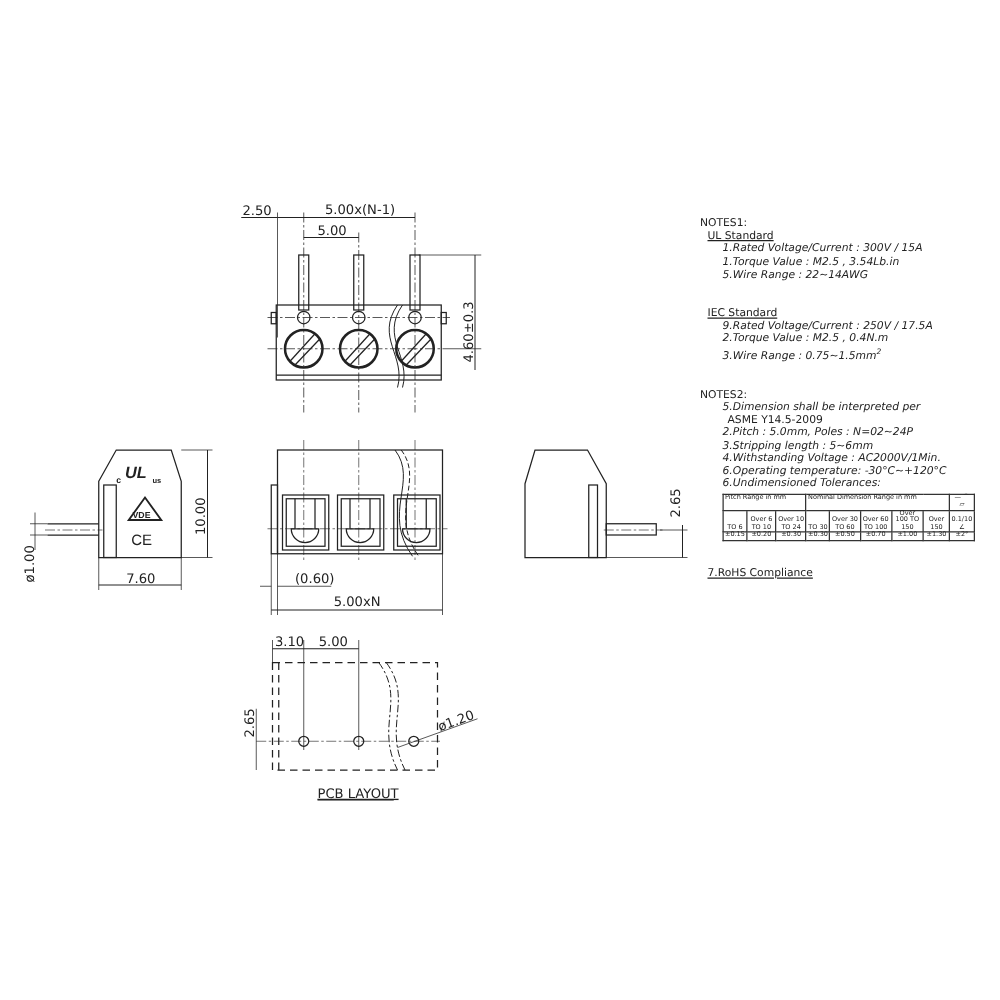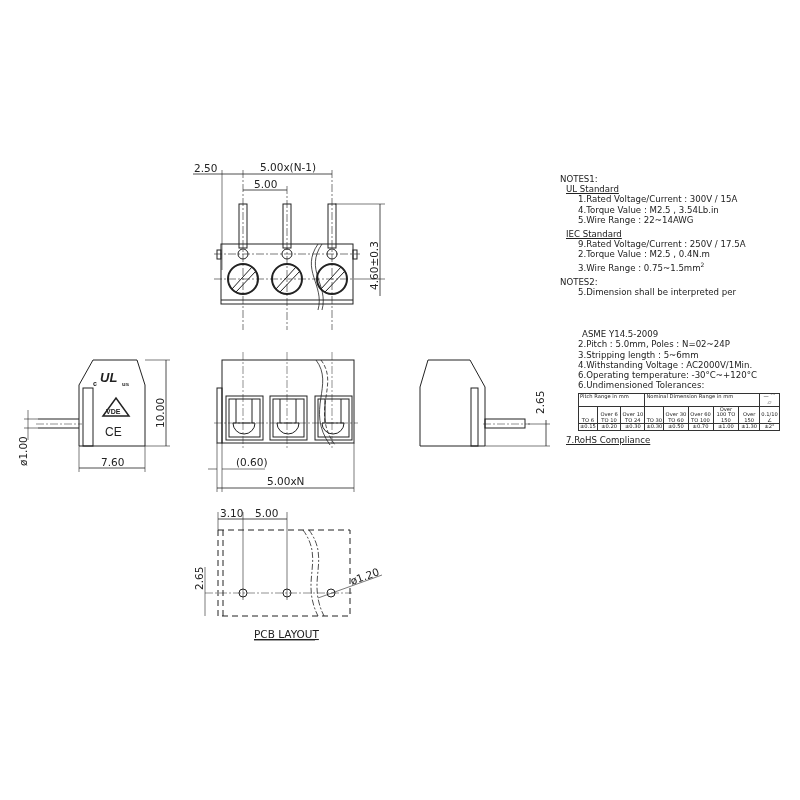--- a/index.html
+++ b/index.html
@@ -1,22 +1,22 @@
 <!DOCTYPE html>
 <html><head>
 <meta charset="utf-8">
 <style>
   html,body{margin:0;padding:0;background:#fff;}
   body{width:800px;height:800px;position:relative;overflow:hidden;font-family:"Liberation Sans",sans-serif;color:#222;}
   svg{position:absolute;left:0;top:0;}
   .dim{font-family:"DejaVu Sans",sans-serif;font-size:10.5px;fill:#222;}
   .notes{position:absolute;left:560px;top:174px;font-family:"DejaVu Sans",sans-serif;font-size:8.6px;line-height:10.2px;color:#222;width:220px;}
   .notes div{white-space:nowrap;}
-  .i1{padding-left:6px;text-decoration:underline;} .i2{padding-left:18px;} .i3{padding-left:22px;margin-top:32px;}
-  .gap{margin-top:4px;}
+  .i1{padding-left:6px;text-decoration:underline;} .i2{padding-left:18px;font-style:italic;} .i3{padding-left:22px;}
+  .gap{margin-top:21px;}
   table.tol{border-collapse:collapse;margin-left:18px;margin-top:3px;font-size:5.2px;line-height:5.6px;}
   table.tol td{border:1px solid #333;padding:0 1px;text-align:center;vertical-align:bottom;}
   table.tol td.l{text-align:left;vertical-align:top;}
   .sup{font-size:6px;vertical-align:super;}
 </style>
 </head>
 <body>
 
 <svg width="800" height="800" viewBox="0 0 800 800" stroke="#222" fill="none" stroke-width="1">
 
@@ -159,21 +159,21 @@
     <text class="dim" transform="translate(352,585) rotate(-20)" stroke="none">ø1.20</text>
     <text class="dim" x="254" y="638" stroke="none" text-decoration="underline">PCB LAYOUT</text>
     <line x1="254" y1="640" x2="315" y2="640" stroke-width="0.8"></line>
   </g>
 </svg>
 
 <div class="notes">
   <div>NOTES1:</div>
   <div class="i1">UL Standard</div>
   <div class="i2">1.Rated Voltage/Current : 300V / 15A</div>
-  <div class="i2">4.Torque Value : M2.5 , 3.54Lb.in</div>
+  <div class="i2">1.Torque Value : M2.5 , 3.54Lb.in</div>
   <div class="i2">5.Wire Range : 22~14AWG</div>
   <div class="i1 gap">IEC Standard</div>
   <div class="i2">9.Rated Voltage/Current : 250V / 17.5A</div>
   <div class="i2">2.Torque Value : M2.5 , 0.4N.m</div>
   <div class="i2"><span>3.Wire Range : 0.75~1.5mm</span><span class="sup">2</span></div>
   <div class="gap">NOTES2:</div>
   <div class="i2">5.Dimension shall be interpreted per</div>
   <div class="i3">ASME Y14.5-2009</div>
   <div class="i2">2.Pitch : 5.0mm, Poles : N=02~24P</div>
   <div class="i2">3.Stripping length : 5~6mm</div>

